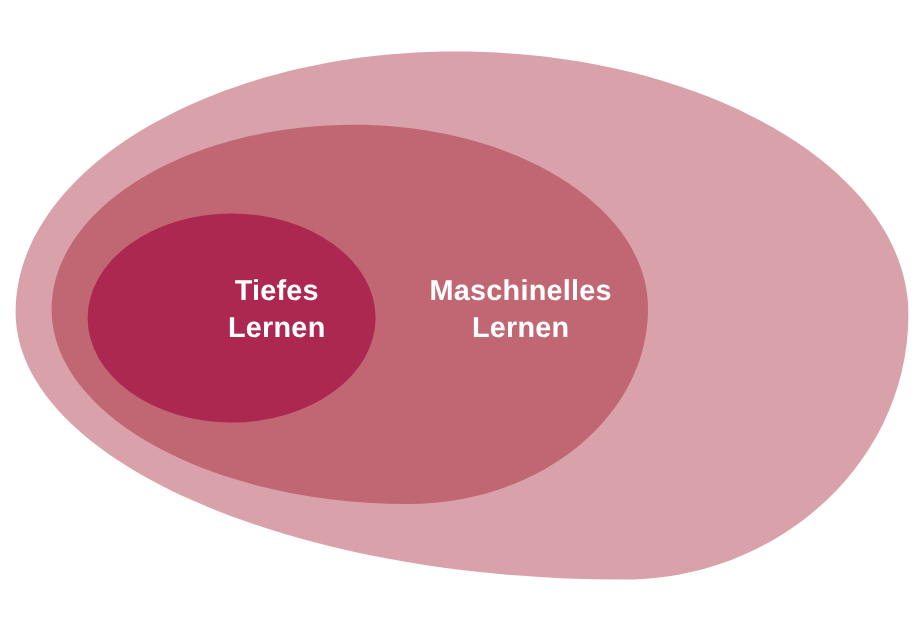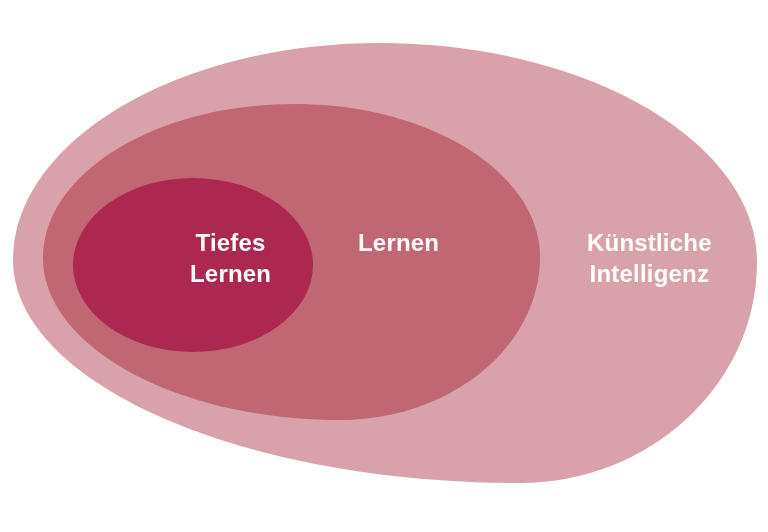--- a/index.html
+++ b/index.html
@@ -56,21 +56,18 @@
 
     <ellipse cx="193" cy="265" rx="120" ry="87" fill="#ad2850"></ellipse>
   </svg>
 
   <div class="layer-label label-dl">
     <div>Tiefes</div>
     <div>Lernen</div>
   </div>
 
   <div class="layer-label label-ml">
+    <div>Maschinelles</div>
     <div>Lernen</div>
   </div>
 
-  <div class="layer-label label-ai">
-    <div>Künstliche</div>
-    <div>Intelligenz</div>
-  </div>
 
 </div>
 
 </body></html>

